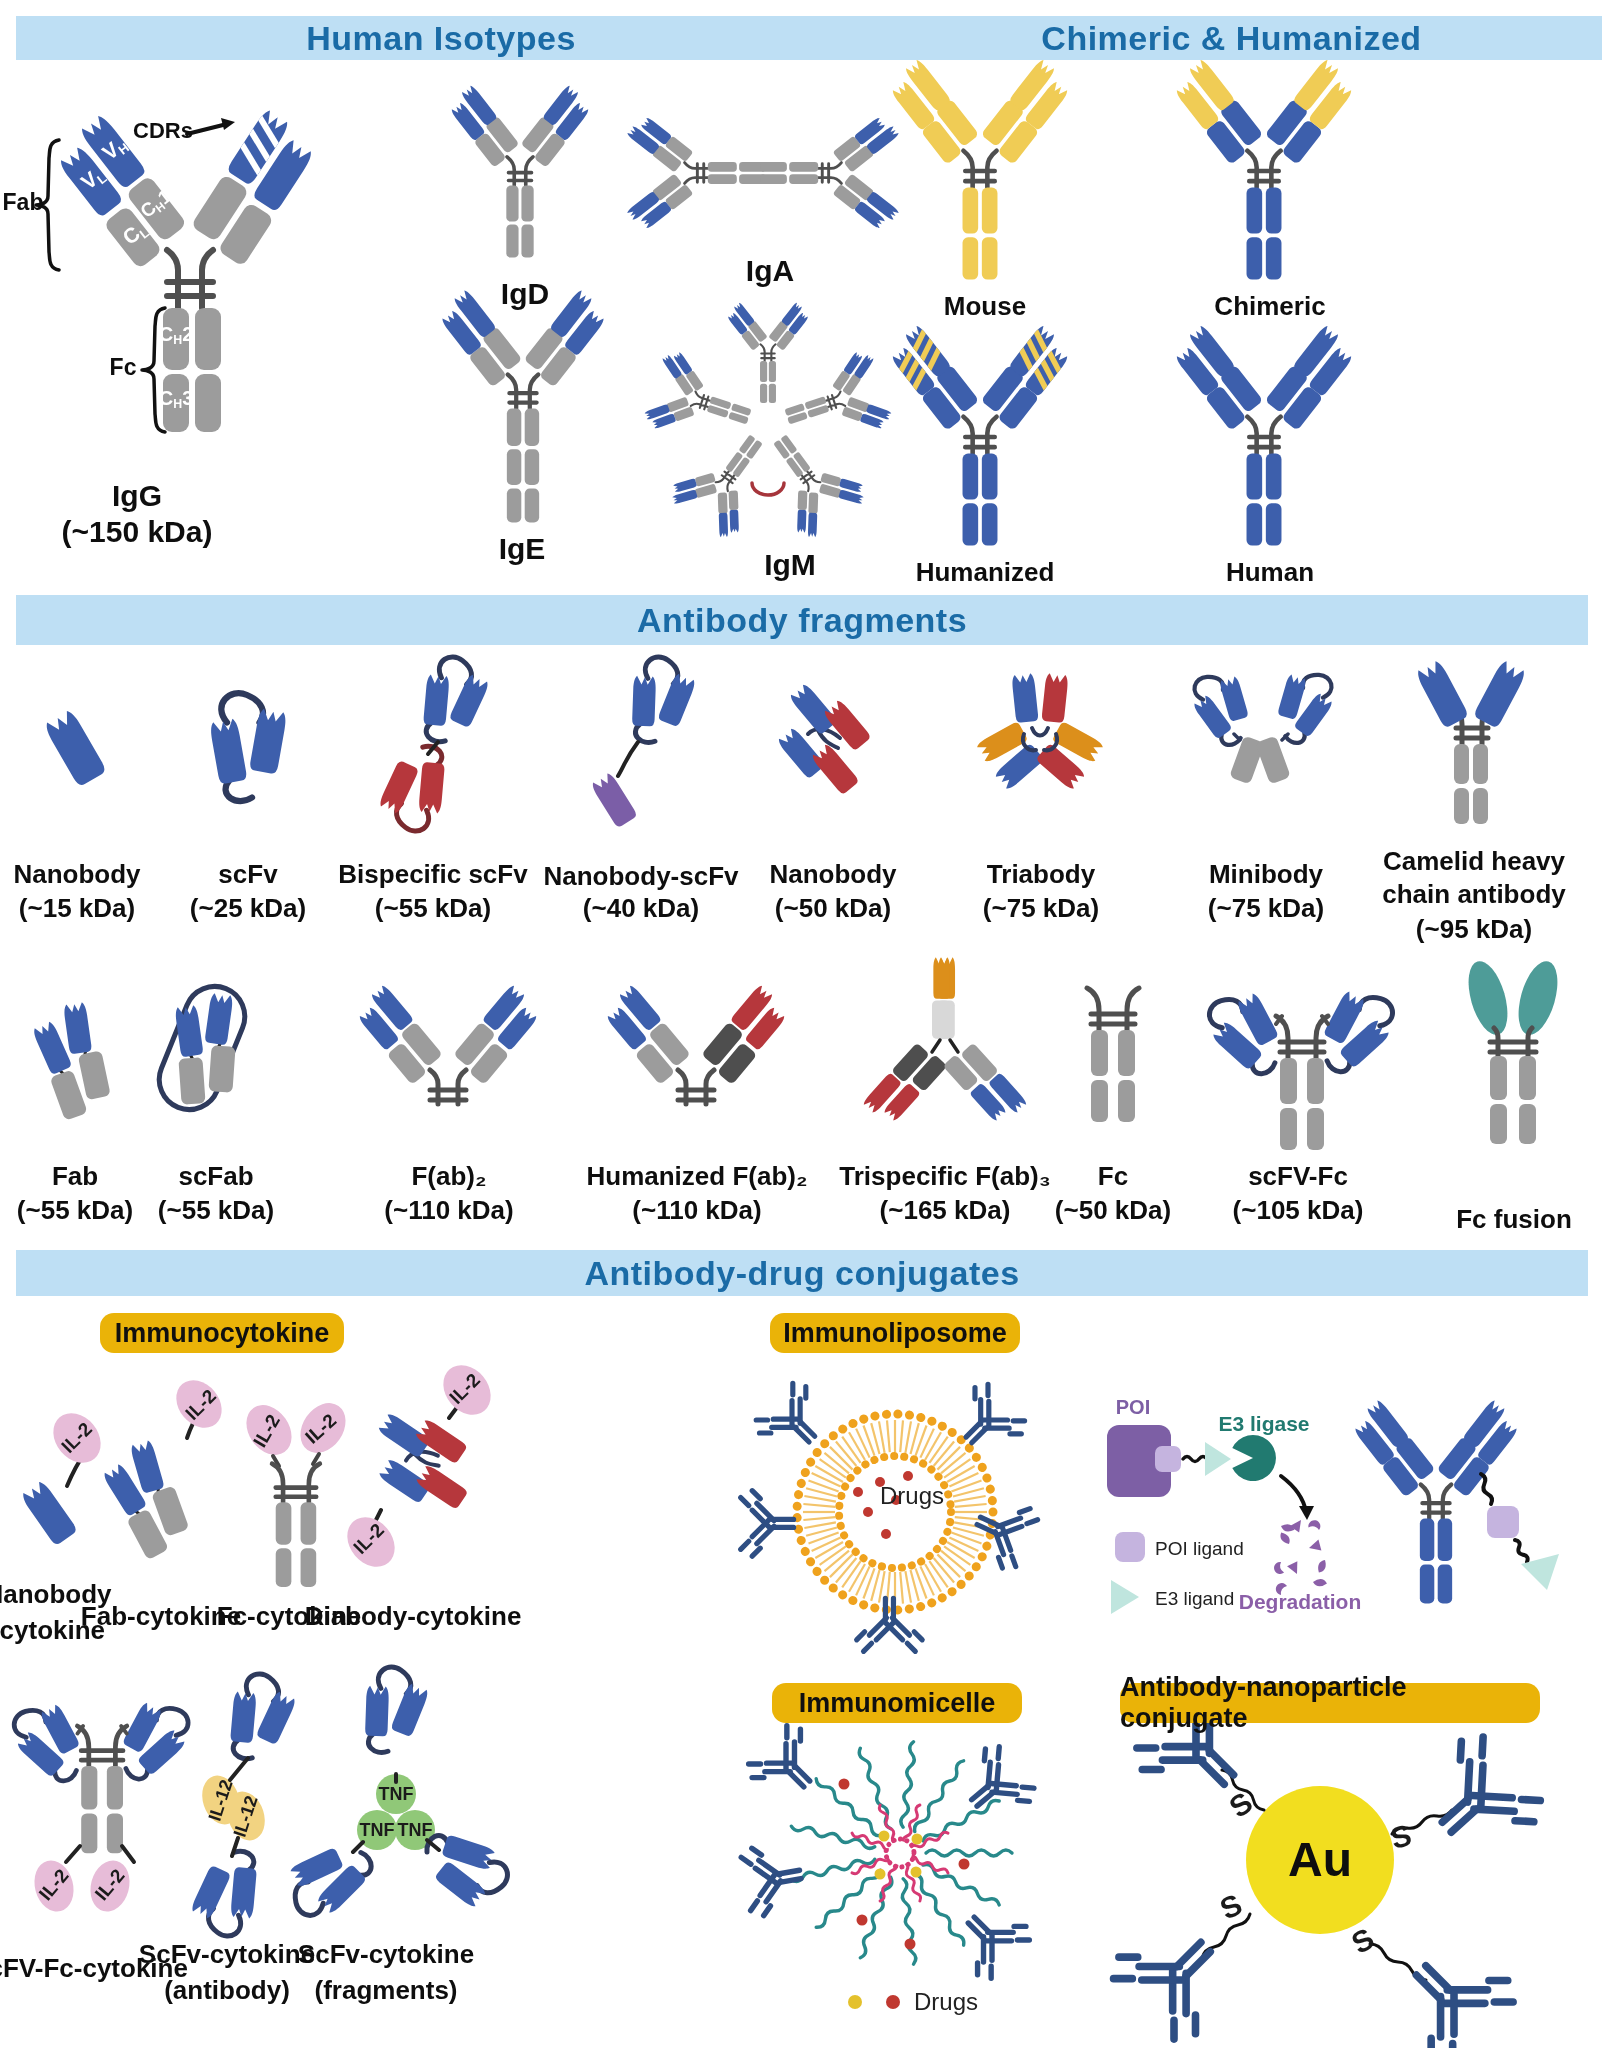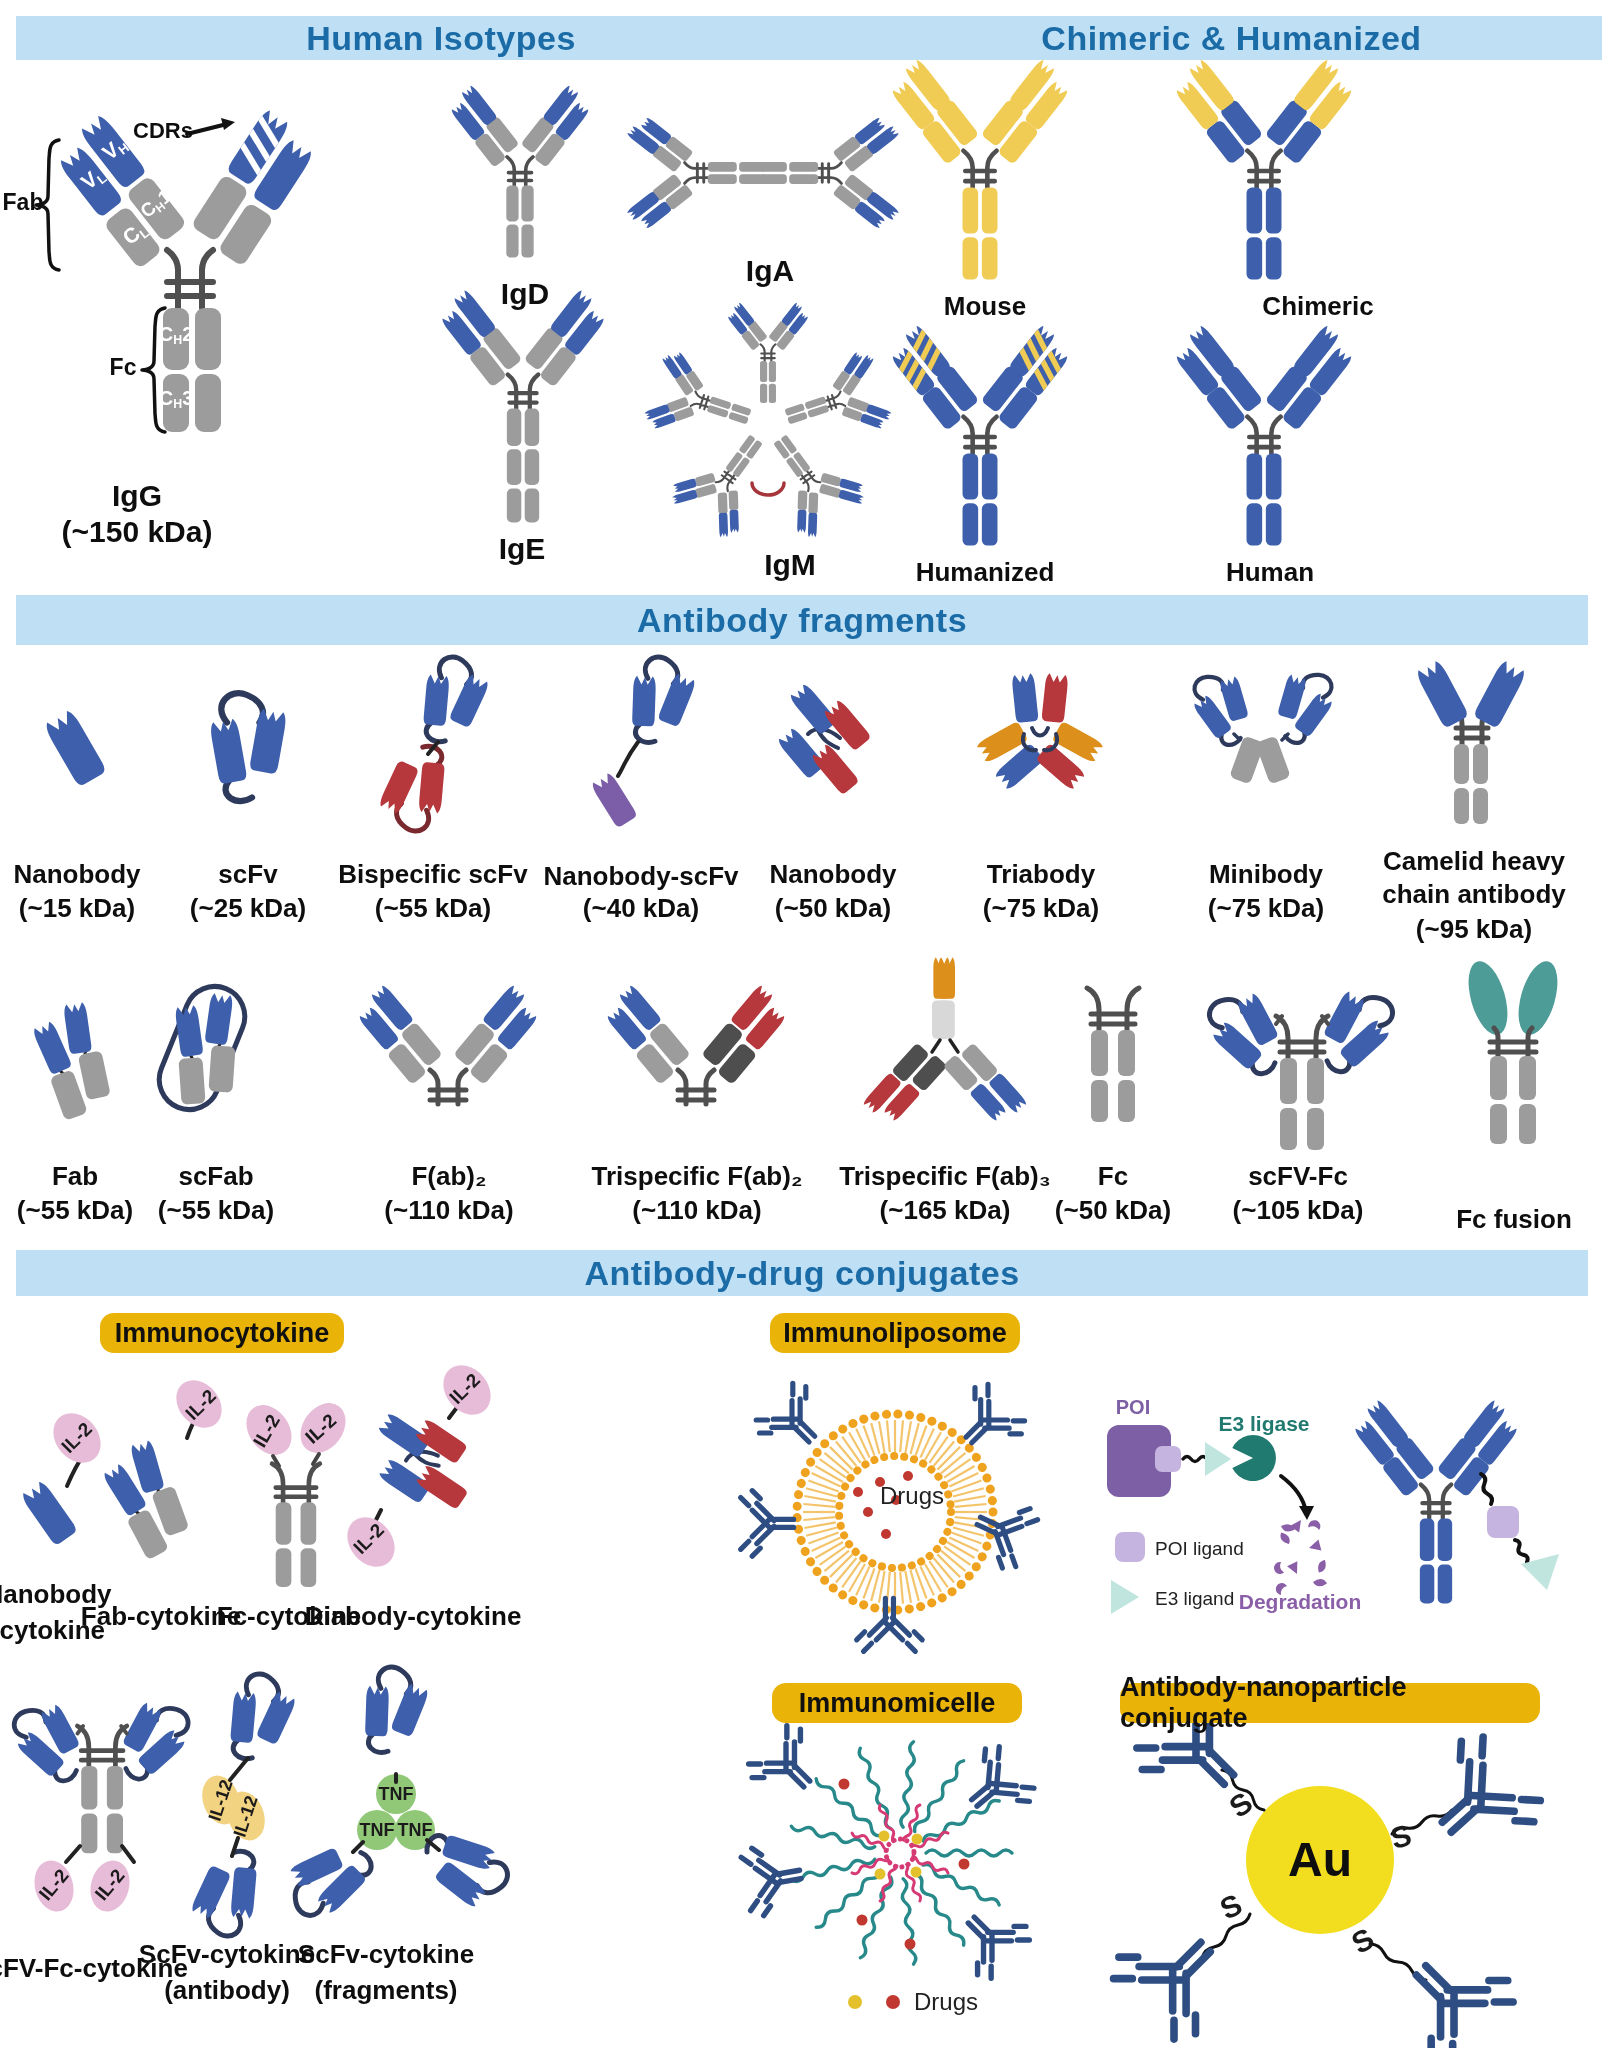--- a/index.html
+++ b/index.html
@@ -1322,21 +1322,21 @@
   <div class="blk" style="left:126px;top:118px;width:74px;font-size:22px">CDRs</div>
 
   <div class="lbl big" style="left:57px;top:477px;width:160px">IgG</div>
   <div class="lbl big" style="left:37px;top:513px;width:200px">(~150 kDa)</div>
   <div class="lbl big" style="left:475px;top:275px;width:100px">IgD</div>
   <div class="lbl big" style="left:720px;top:252px;width:100px">IgA</div>
   <div class="lbl big" style="left:472px;top:530px;width:100px">IgE</div>
   <div class="lbl big" style="left:740px;top:546px;width:100px">IgM</div>
 
   <div class="lbl" style="left:905px;top:290px;width:160px">Mouse</div>
-  <div class="lbl" style="left:1238px;top:290px;width:160px">Chimeric</div>
+  <div class="lbl" style="left:1190px;top:290px;width:160px">Chimeric</div>
   <div class="lbl" style="left:885px;top:556px;width:200px">Humanized</div>
   <div class="lbl" style="left:1190px;top:556px;width:160px">Human</div>
 
   <div class="lbl" style="left:-3px;top:858px;width:160px">Nanobody</div>
   <div class="lbl" style="left:-3px;top:892px;width:160px">(~15 kDa)</div>
   <div class="lbl" style="left:168px;top:858px;width:160px">scFv</div>
   <div class="lbl" style="left:168px;top:892px;width:160px">(~25 kDa)</div>
   <div class="lbl" style="left:333px;top:858px;width:200px">Bispecific scFv</div>
   <div class="lbl" style="left:353px;top:892px;width:160px">(~55 kDa)</div>
   <div class="lbl" style="left:541px;top:860px;width:200px">Nanobody-scFv</div>
@@ -1349,21 +1349,21 @@
   <div class="lbl" style="left:1186px;top:892px;width:160px">(~75 kDa)</div>
   <div class="lbl" style="left:1379px;top:845px;width:190px">Camelid heavy chain antibody</div>
   <div class="lbl" style="left:1394px;top:913px;width:160px">(~95 kDa)</div>
 
   <div class="lbl" style="left:-5px;top:1160px;width:160px">Fab</div>
   <div class="lbl" style="left:-5px;top:1194px;width:160px">(~55 kDa)</div>
   <div class="lbl" style="left:136px;top:1160px;width:160px">scFab</div>
   <div class="lbl" style="left:136px;top:1194px;width:160px">(~55 kDa)</div>
   <div class="lbl" style="left:369px;top:1160px;width:160px">F(ab)₂</div>
   <div class="lbl" style="left:369px;top:1194px;width:160px">(~110 kDa)</div>
-  <div class="lbl" style="left:577px;top:1160px;width:240px">Trispecific F(ab)₂</div>
+  <div class="lbl" style="left:577px;top:1160px;width:240px">Humanized F(ab)₂</div>
   <div class="lbl" style="left:617px;top:1194px;width:160px">(~110 kDa)</div>
   <div class="lbl" style="left:825px;top:1160px;width:240px">Trispecific F(ab)₃</div>
   <div class="lbl" style="left:865px;top:1194px;width:160px">(~165 kDa)</div>
   <div class="lbl" style="left:1033px;top:1160px;width:160px">Fc</div>
   <div class="lbl" style="left:1033px;top:1194px;width:160px">(~50 kDa)</div>
   <div class="lbl" style="left:1218px;top:1160px;width:160px">scFV-Fc</div>
   <div class="lbl" style="left:1218px;top:1194px;width:160px">(~105 kDa)</div>
   <div class="lbl" style="left:1434px;top:1203px;width:160px">Fc fusion</div>
 
   <div class="sub" style="left:100px;top:1313px;width:244px;height:40px">

